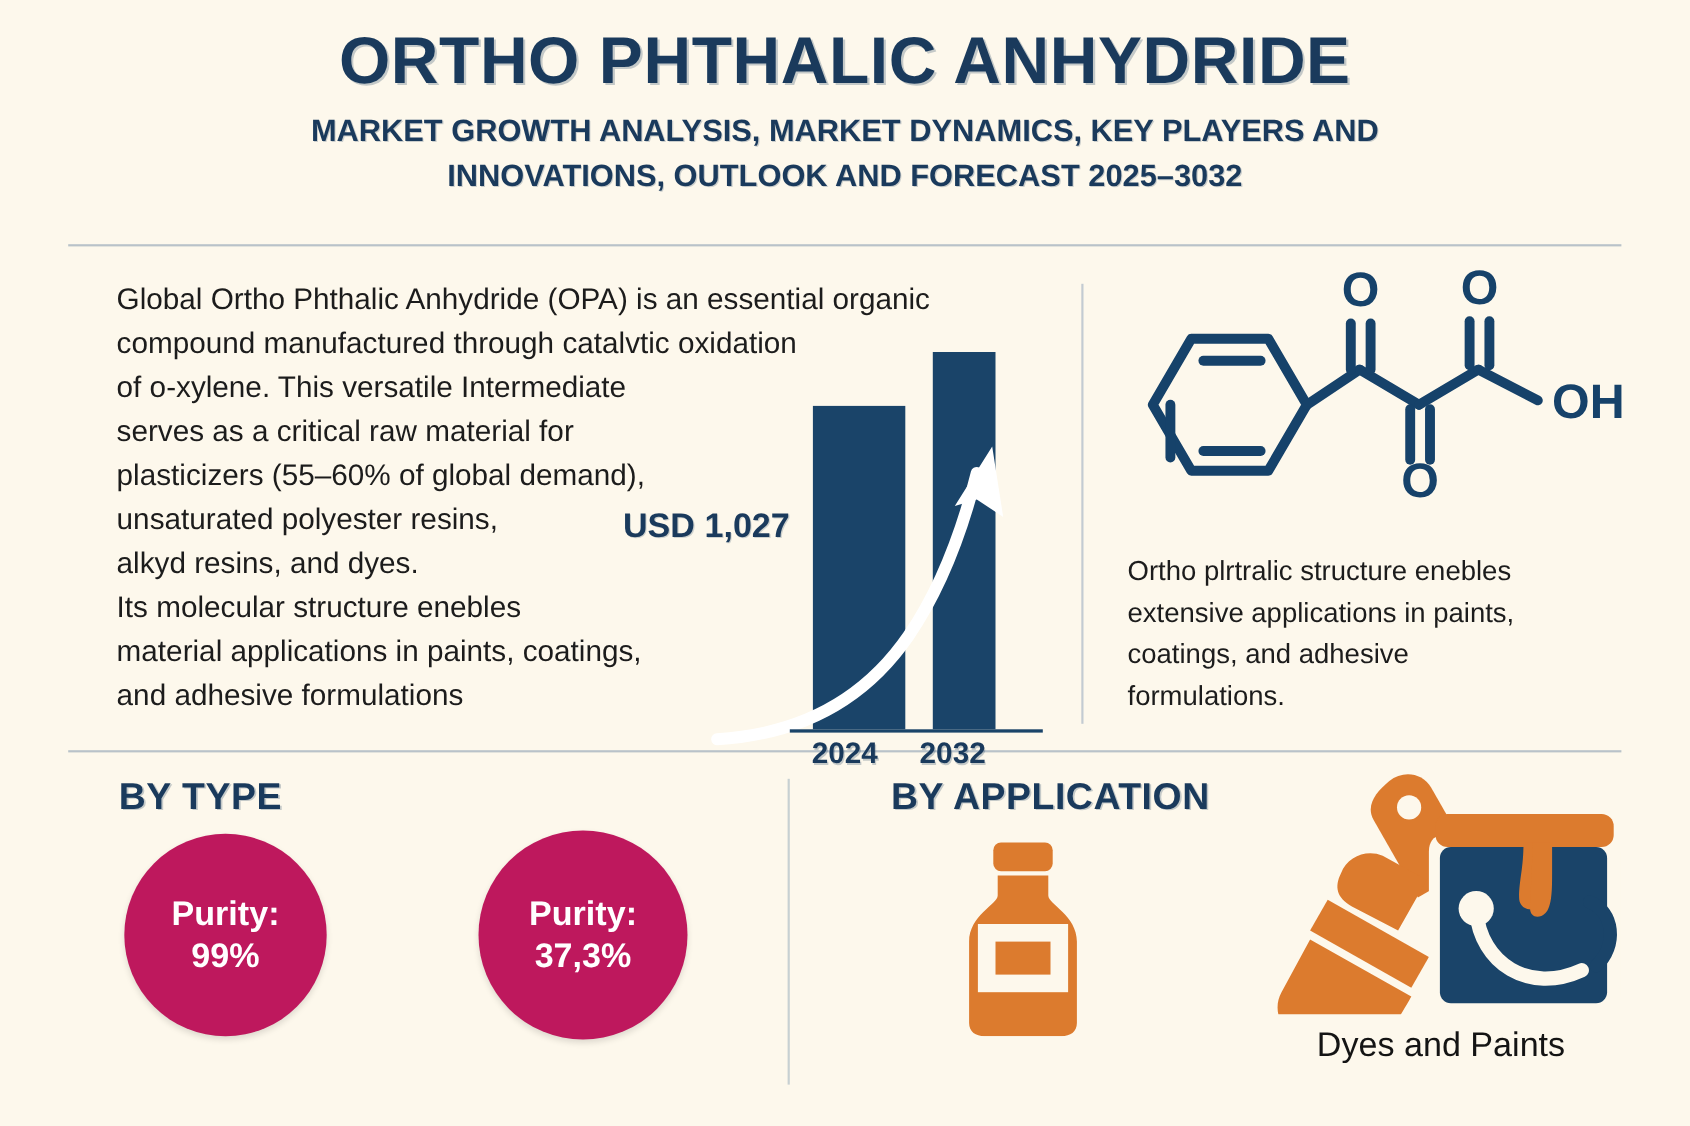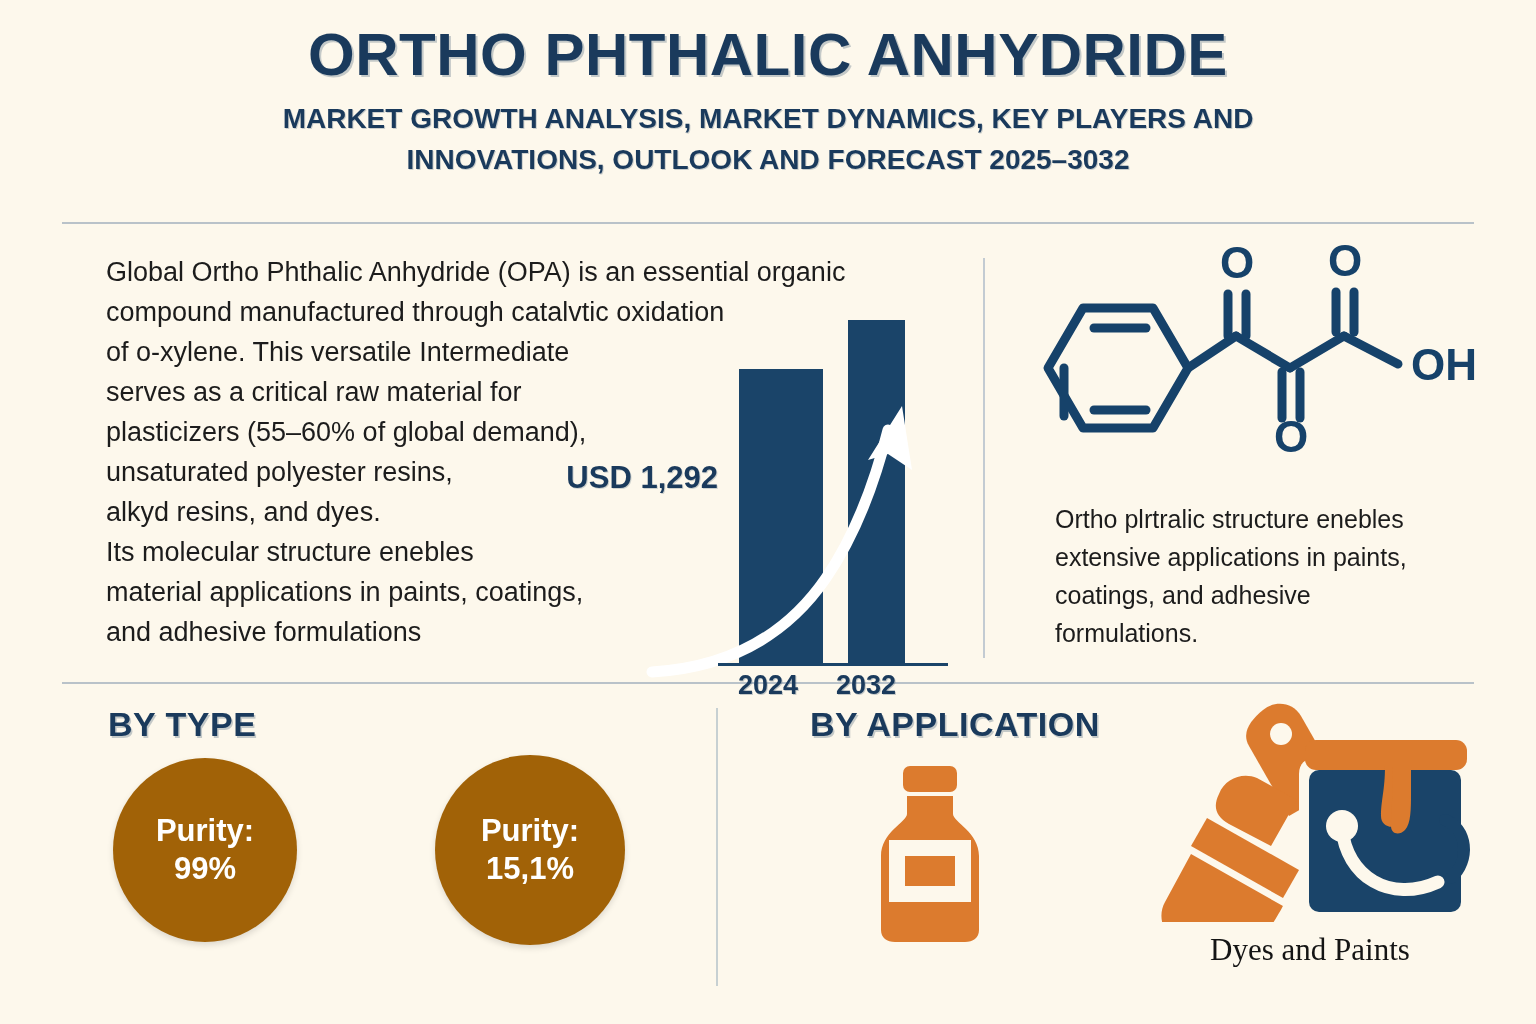--- a/index.html
+++ b/index.html
@@ -54,48 +54,48 @@
   .arrow-svg{position:absolute;left:-130px;top:20px;width:430px;height:350px;overflow:visible;}
   .callout{
     position:absolute;left:-137px;top:160px;width:195px;text-align:right;
     font-size:31px;font-weight:bold;color:#1A3A5C;line-height:1.16;
     text-shadow:1px 1px 0 rgba(26,58,92,.2);
   }
 
   
   .mol{position:absolute;left:1008px;top:240px;width:480px;height:250px;}
   .mol-caption{
-    position:absolute;left:1055px;top:500px;width:470px;
+    position:absolute;left:1025px;top:500px;width:470px;
     font-size:25px;line-height:38px;color:#1c1c1c;
   }
   .mol-caption span{display:block;white-space:nowrap;}
 
   
   .sec-h{
     position:absolute;font-size:34px;font-weight:bold;color:#1A3A5C;letter-spacing:.5px;
     text-shadow:1.5px 1.5px 0 rgba(26,58,92,.25);
   }
   .sec-type{left:108px;top:705px;}
   .sec-app{left:810px;top:705px;}
 
   
   .circle{
-    position:absolute;border-radius:50%;background:#a16207;
+    position:absolute;border-radius:50%;background:#be185d;
     display:flex;flex-direction:column;align-items:center;justify-content:center;
     color:#fff;font-weight:bold;font-size:31px;line-height:1.22;text-align:center;
     box-shadow:0 3px 6px rgba(0,0,0,.13);
   }
   .c1{left:113px;top:758px;width:184px;height:184px;}
   .c2{left:435px;top:755px;width:190px;height:190px;}
   .circle b{display:block;font-weight:bold;}
 
   
   .app{position:absolute;text-align:center;}
   .app-1{left:790px;top:742px;width:280px;}
-  .app-2{left:1120px;top:722px;width:380px;font-family:Liberation Serif, serif;}
+  .app-2{left:1120px;top:722px;width:380px;}
   .app-label{
     font-size:31px;color:#141414;margin-top:10px;white-space:nowrap;
   }
   .icon-wrap{display:flex;justify-content:center;align-items:flex-end;height:200px;}
 </style>
 </head>
 <body>
 
 <div class="stage">
 
@@ -132,21 +132,21 @@
     <svg class="arrow-svg" viewBox="0 0 430 350">
       <path d="M122 352 C 190 348, 252 322, 296 258 C 330 208, 348 150, 358 110" fill="none" stroke="#FFFFFF" stroke-width="11" stroke-linecap="round"></path>
       <path d="M338 140 L 372 86 L 382 150 L 358 134 Z" fill="#FFFFFF"></path>
     </svg>
 
     <div class="axis"></div>
     <div class="xlab a">2024</div>
     <div class="xlab b">2032</div>
 
     <div class="callout">
-      <div>USD 1,292</div>
+      <div>USD 1,027</div>
     </div>
   </div>
 
   <div class="mol">
     <svg viewBox="0 0 480 250" width="480" height="250">
       <g fill="none" stroke="#16426A" stroke-width="9" stroke-linecap="round" stroke-linejoin="round">
 
         <polygon points="40,128 75,68 145,68 180,128 145,188 75,188"></polygon>
         <line x1="86" y1="88" x2="138" y2="88"></line>
         <line x1="56" y1="128" x2="56" y2="176"></line>
@@ -184,21 +184,21 @@
 
   <div class="sec-h sec-type">BY TYPE</div>
 
   <div class="circle c1">
     <b>Purity:</b>
     <b>99%</b>
   </div>
 
   <div class="circle c2">
     <b>Purity:</b>
-    <b>15,1%</b>
+    <b>37,3%</b>
   </div>
 
   <div class="sec-h sec-app">BY APPLICATION</div>
 
   <div class="app app-1">
     <div class="icon-wrap">
       <svg width="130" height="180" viewBox="0 0 130 180">
         <rect x="38" y="4" width="54" height="26" rx="7" fill="#DC7B2E"></rect>
         <path d="M42 34 h46 v18 c0 8 26 18 26 42 v74 c0 8 -6 12 -14 12 h-70 c-8 0 -14 -4 -14 -12 v-74 c0 -24 26 -34 26 -42 z" fill="#DC7B2E"></path>
         <rect x="24" y="78" width="82" height="62" fill="#FDF8EC"></rect>

